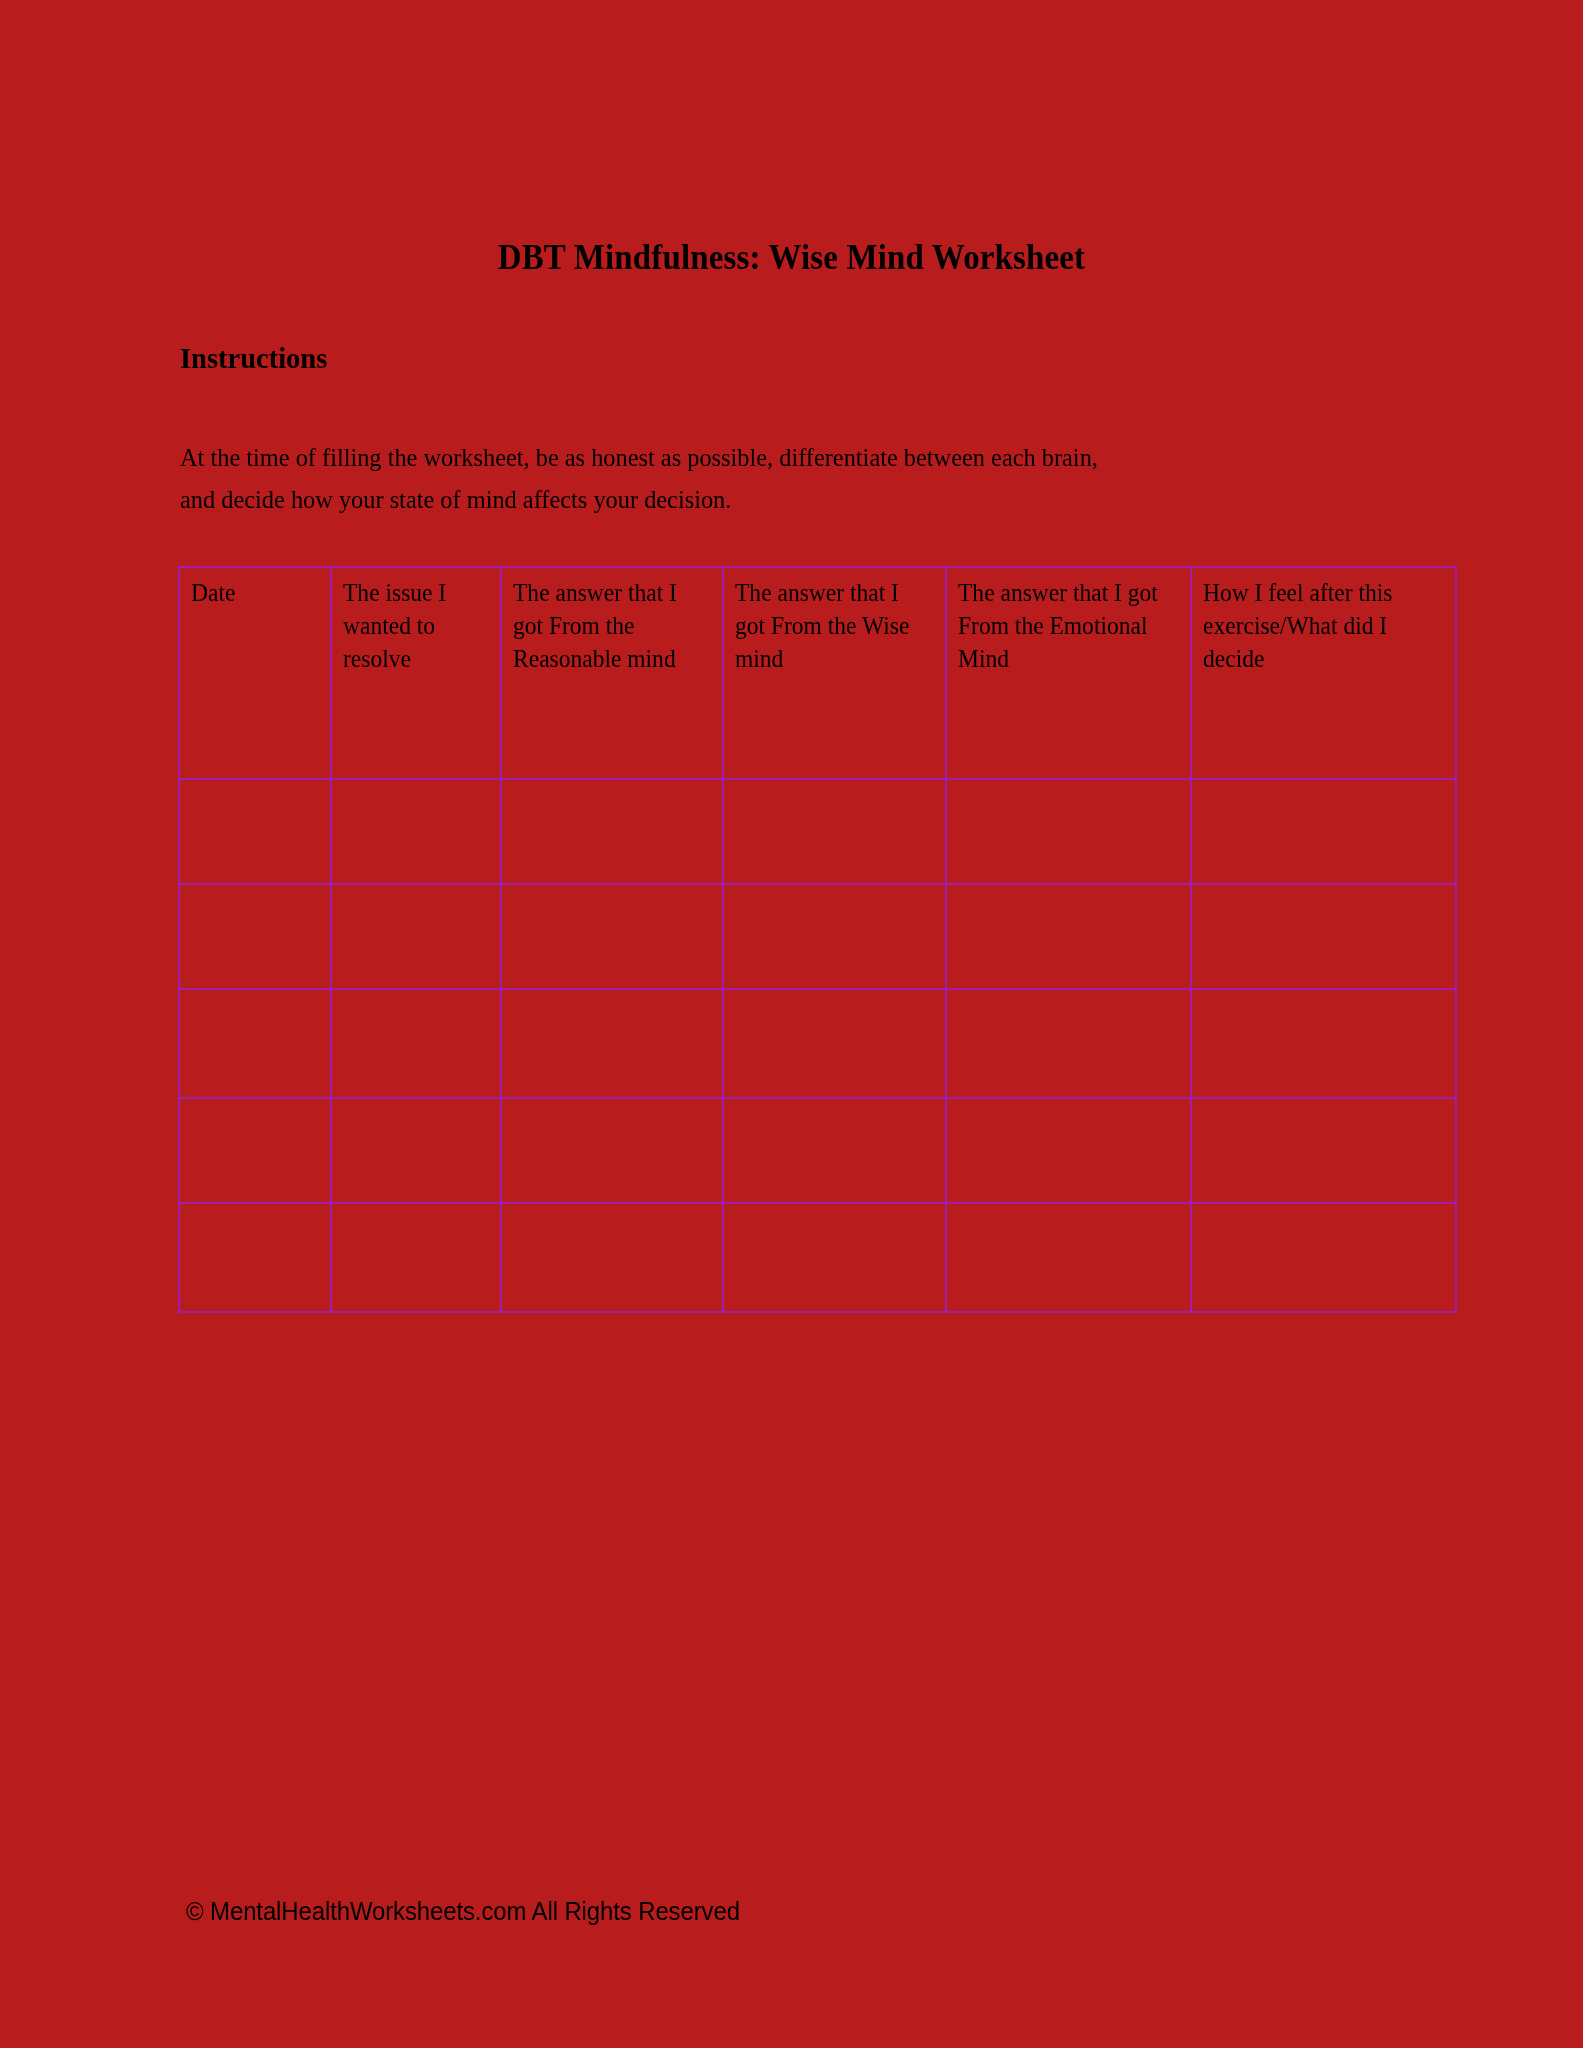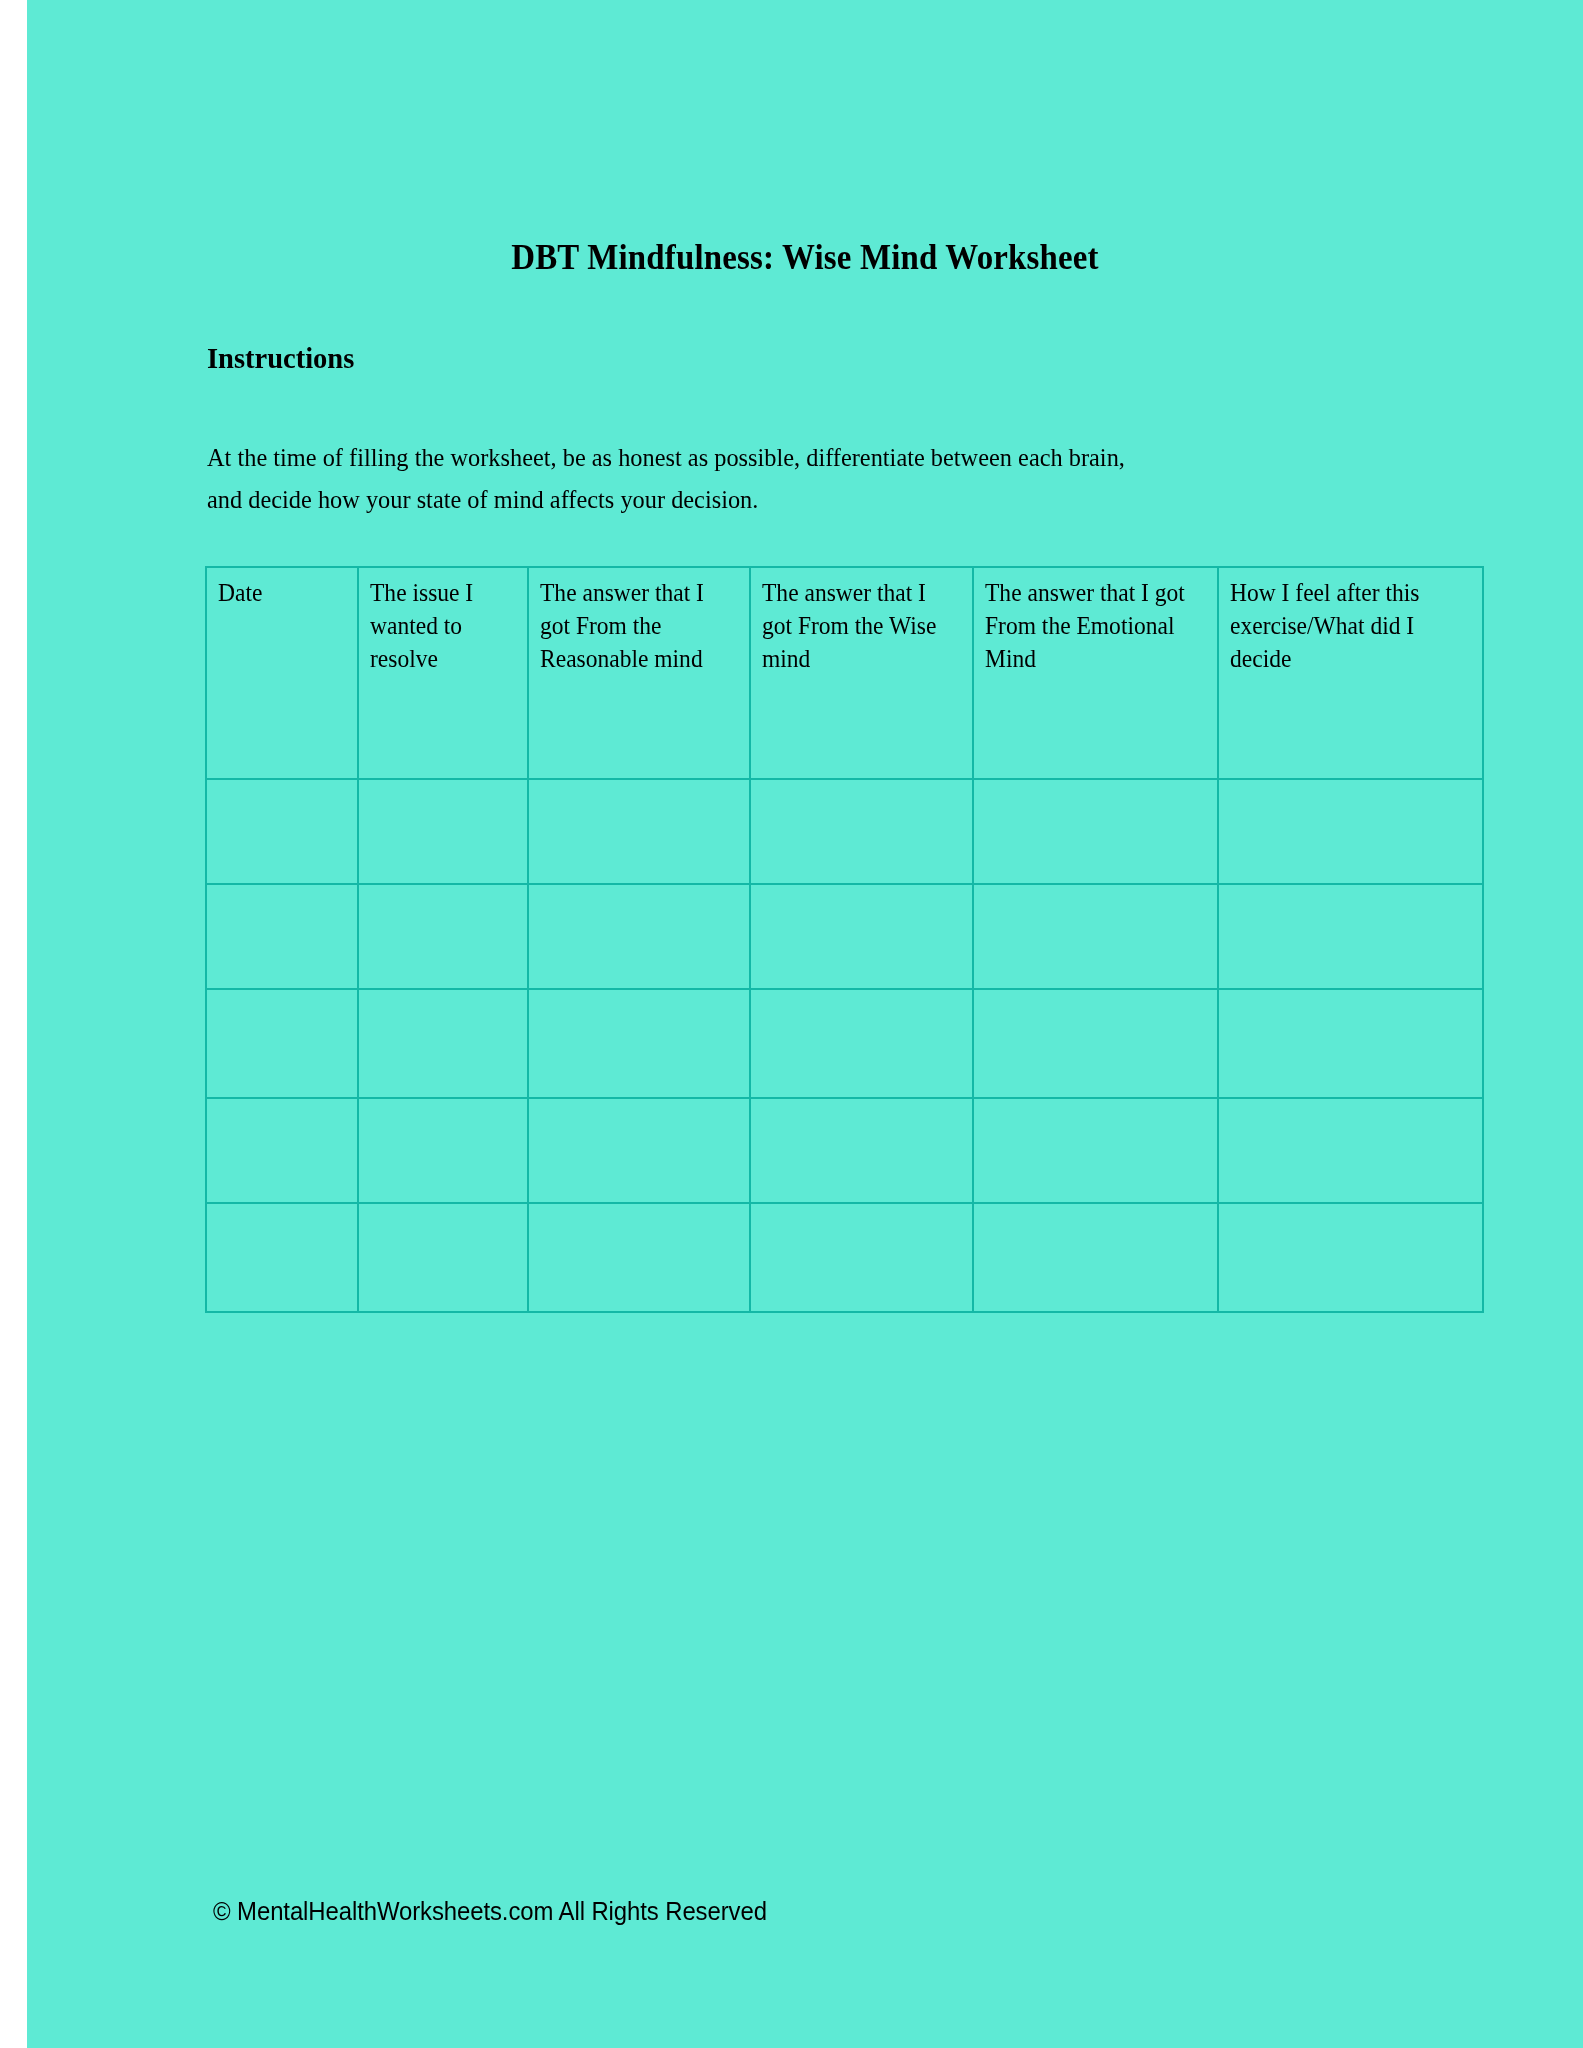--- a/index.html
+++ b/index.html
@@ -12,22 +12,21 @@
     height: 2048px;
     position: relative;
     font-family: "Liberation Serif", "DejaVu Serif", serif;
     color: #000000;
     overflow: hidden;
   }
 
   .page {
     position: absolute;
     inset: 0;
-    background: #5eead4;
-    margin-left: 27px;
+    background: #b91c1c;
   }
 
   
   .doc-title {
     position: absolute;
     left: 0;
     right: 0;
     top: 238px;
     text-align: center;
     font-family: "Liberation Serif", "DejaVu Serif", serif;
@@ -75,21 +74,21 @@
   .worksheet-table {
     position: absolute;
     left: 178px;
     top: 566px;
     width: 1277px;
     border-collapse: collapse;
     table-layout: fixed;
   }
   .worksheet-table td,
   .worksheet-table th {
-    border: 2px solid #14b8a6;
+    border: 2px solid #a21caf;
     vertical-align: top;
     padding: 8px 9px 6px 11px;
     font-weight: normal;
     text-align: left;
   }
   .worksheet-table th {
     font-family: "Liberation Serif", "DejaVu Serif", serif;
     font-size: 24.5px;
     line-height: 33px;
     height: 196px;

